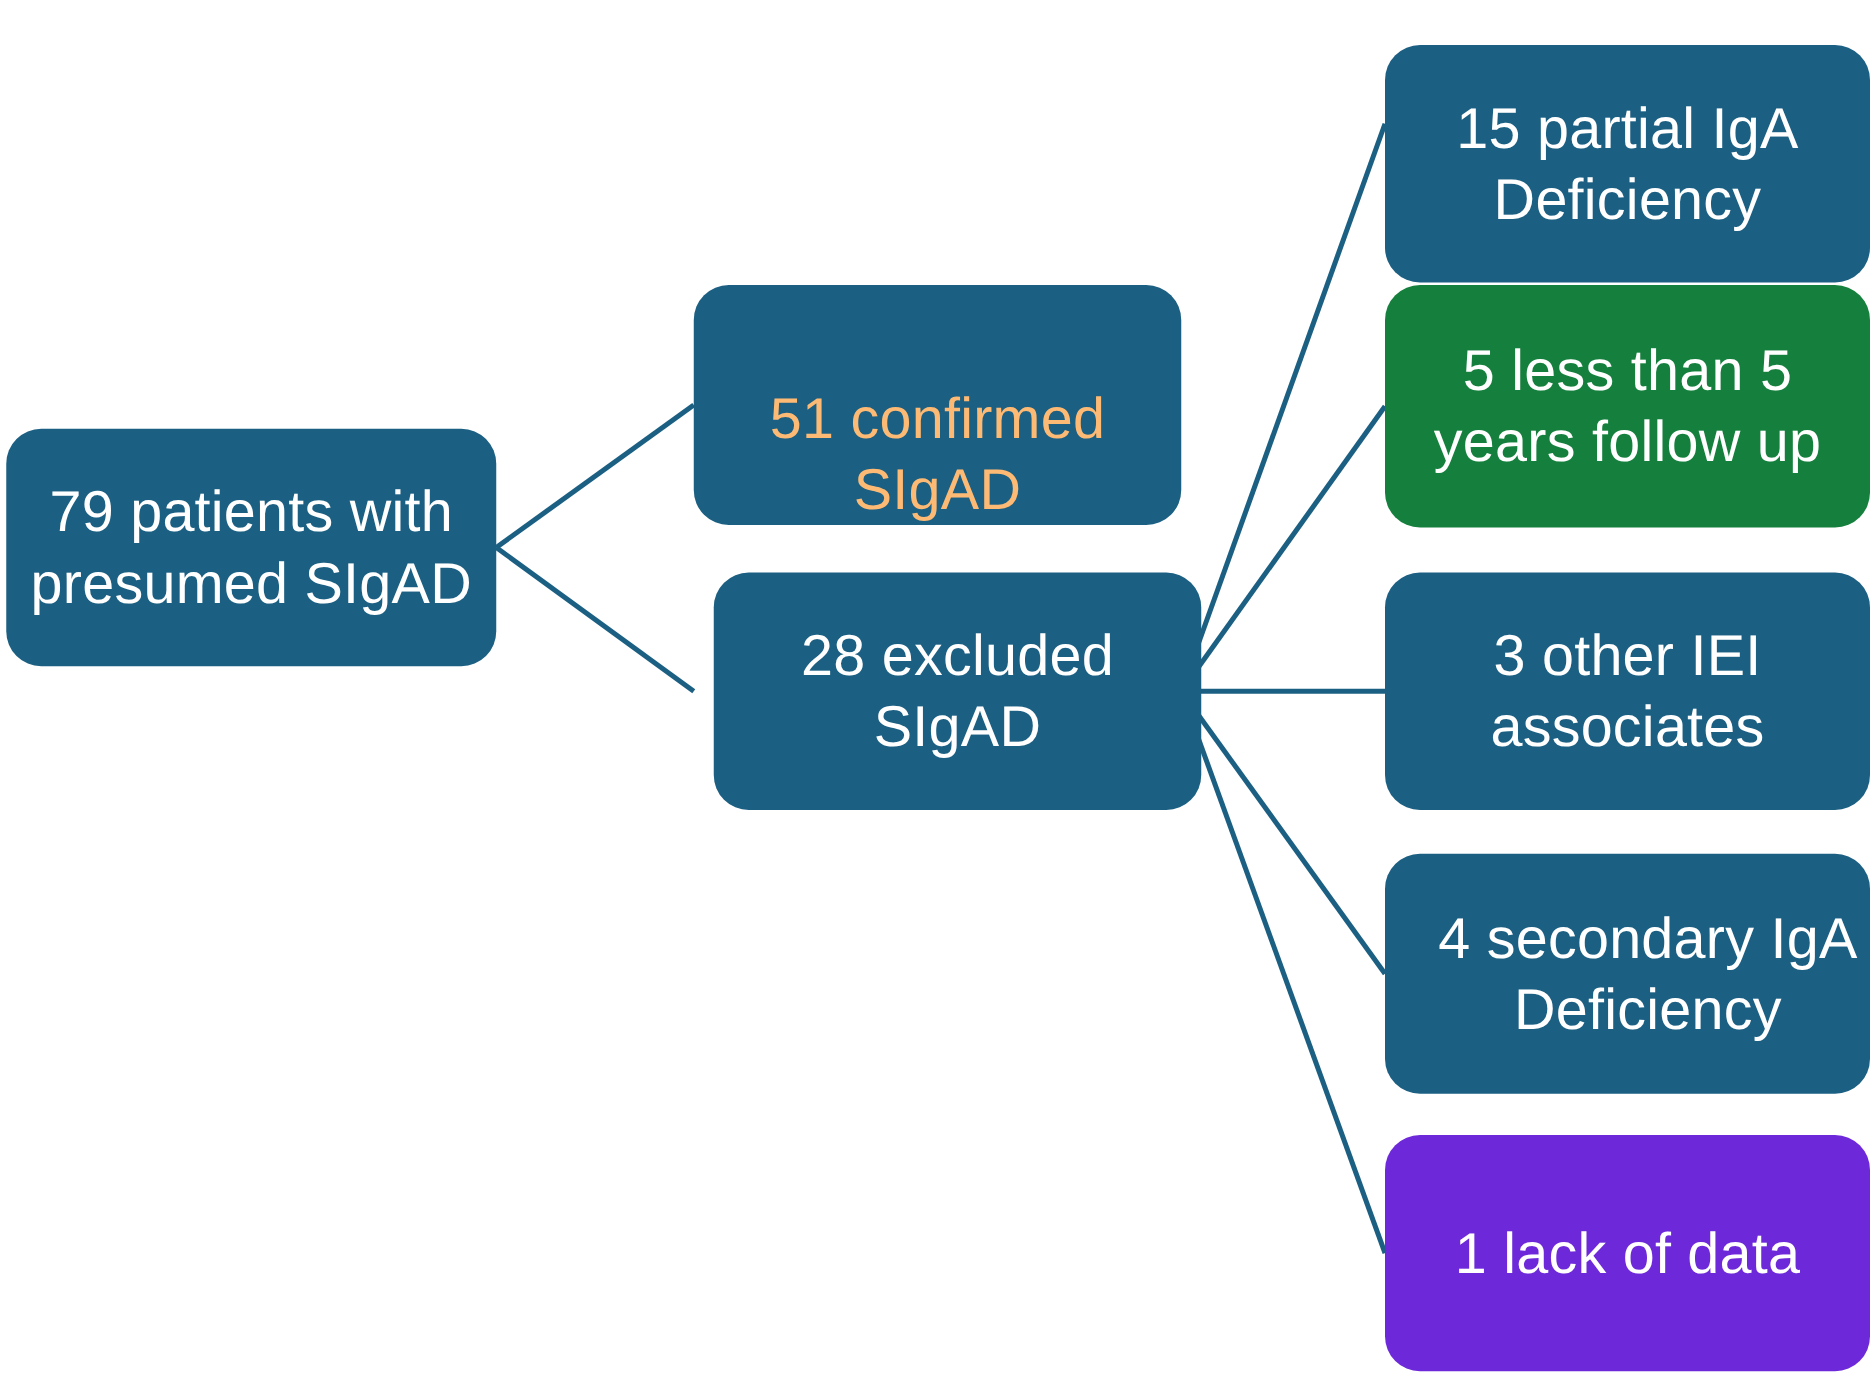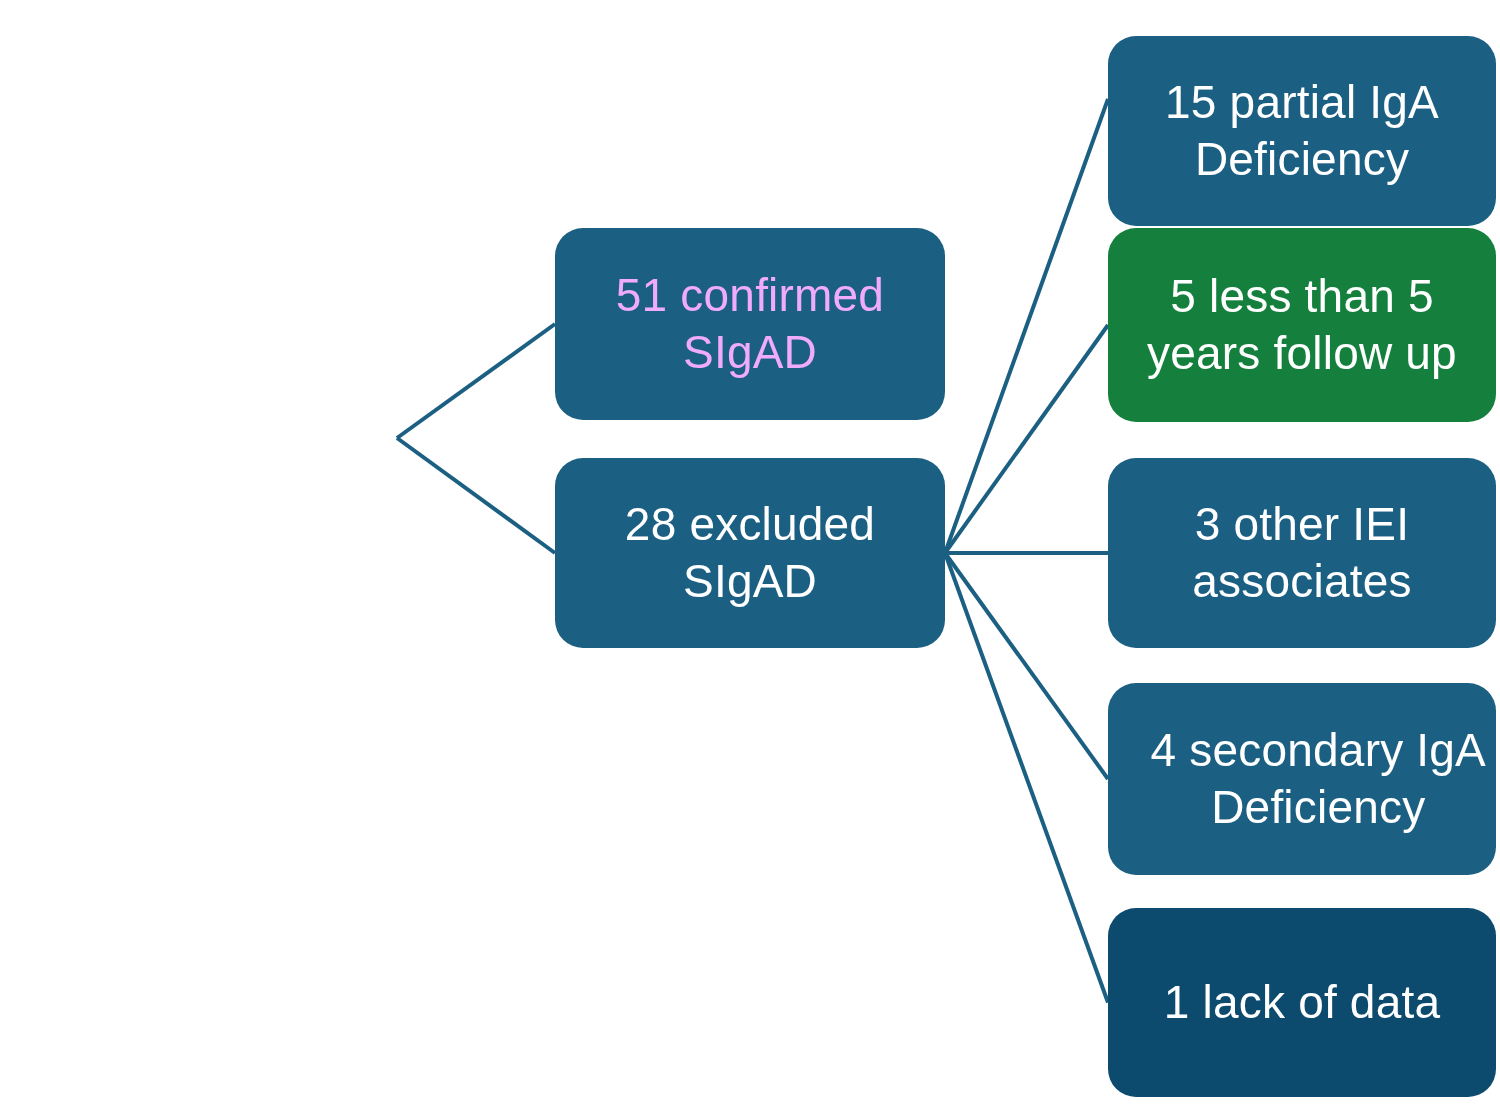--- a/index.html
+++ b/index.html
@@ -57,27 +57,31 @@
   <svg id="connector-svg">
       <line x1="397" y1="438" x2="555" y2="324" stroke="#1b5f82" stroke-width="4"></line>
       <line x1="397" y1="438" x2="555" y2="553" stroke="#1b5f82" stroke-width="4"></line>
       <line x1="945" y1="553" x2="1108" y2="99" stroke="#1b5f82" stroke-width="4"></line>
       <line x1="945" y1="553" x2="1108" y2="325" stroke="#1b5f82" stroke-width="4"></line>
       <line x1="945" y1="553" x2="1108" y2="553" stroke="#1b5f82" stroke-width="4"></line>
       <line x1="945" y1="553" x2="1108" y2="779" stroke="#1b5f82" stroke-width="4"></line>
       <line x1="945" y1="553" x2="1108" y2="1002.5" stroke="#1b5f82" stroke-width="4"></line>
     </svg>
 
+  <div class="node" id="node-root" style="background: rgb(27, 95, 130); color: rgb(255, 255, 255);">
+    <span class="label">79 patients with
+presumed SIgAD</span>
+  </div>
 
-  <div class="node" id="node-confirmed" style="background: rgb(27, 95, 130); color: #f0abfc;">
+  <div class="node" id="node-confirmed" style="background: rgb(27, 95, 130); color: #fdba74; align-items: flex-end;">
     <span class="label">51 confirmed
 SIgAD</span>
   </div>
 
-  <div class="node" id="node-excluded" style="background: rgb(27, 95, 130); color: rgb(255, 255, 255);">
+  <div class="node" id="node-excluded" style="background: rgb(27, 95, 130); color: rgb(255, 255, 255); margin-left: 16px;">
     <span class="label">28 excluded
 SIgAD</span>
   </div>
 
   <div class="node" id="node-r1" style="background: rgb(27, 95, 130); color: rgb(255, 255, 255); margin-top: 32px;">
     <span class="label">15 partial IgA
 Deficiency</span>
   </div>
 
   <div class="node" id="node-r2" style="background: #15803d; color: rgb(255, 255, 255);">
@@ -88,17 +92,17 @@
   <div class="node" id="node-r3" style="background: rgb(27, 95, 130); color: rgb(255, 255, 255);">
     <span class="label">3 other IEI
 associates</span>
   </div>
 
   <div class="node" id="node-r4" style="background: rgb(27, 95, 130); color: rgb(255, 255, 255);">
     <span class="label">4 secondary IgA
 Deficiency</span>
   </div>
 
-  <div class="node" id="node-r5" style="background: #0c4a6e; color: rgb(255, 255, 255);">
+  <div class="node" id="node-r5" style="background: #6d28d9; color: rgb(255, 255, 255);">
     <span class="label">1 lack of data</span>
   </div>
 
 </div>
 
 </body></html>

